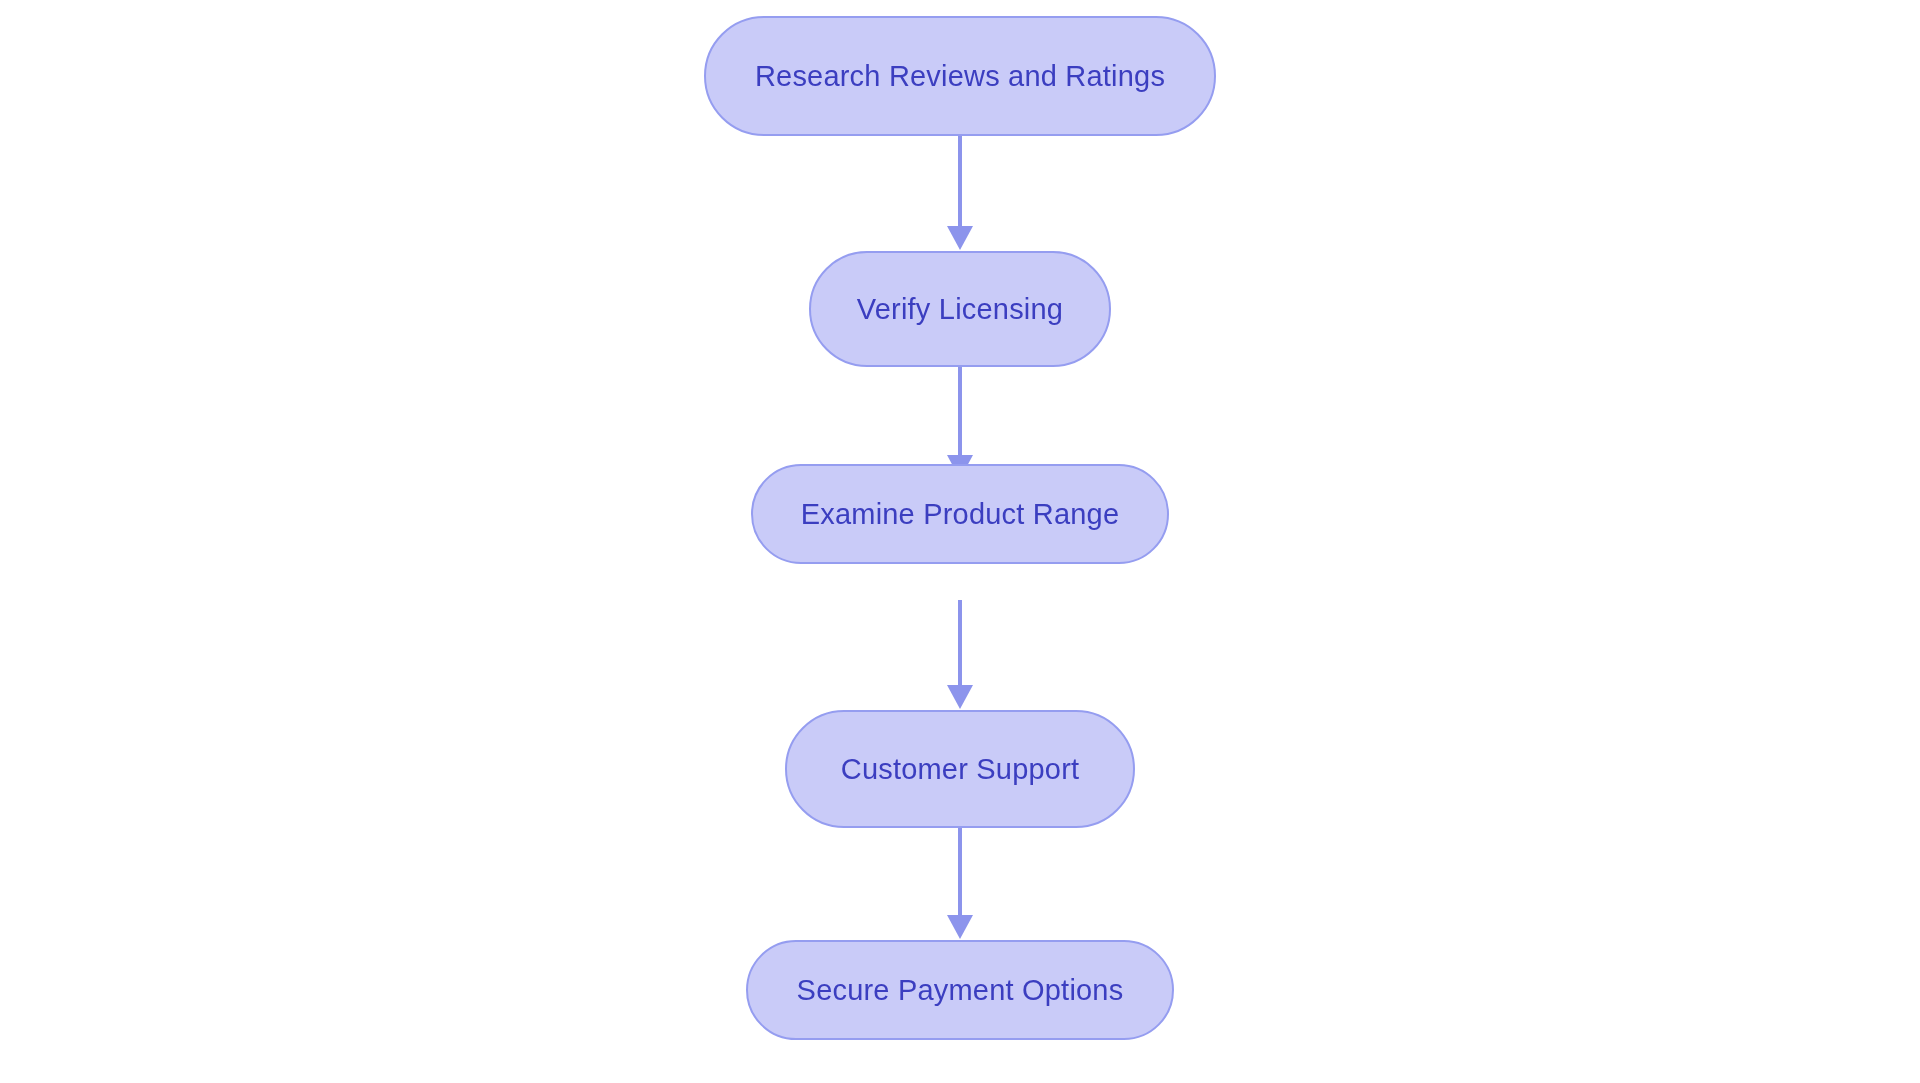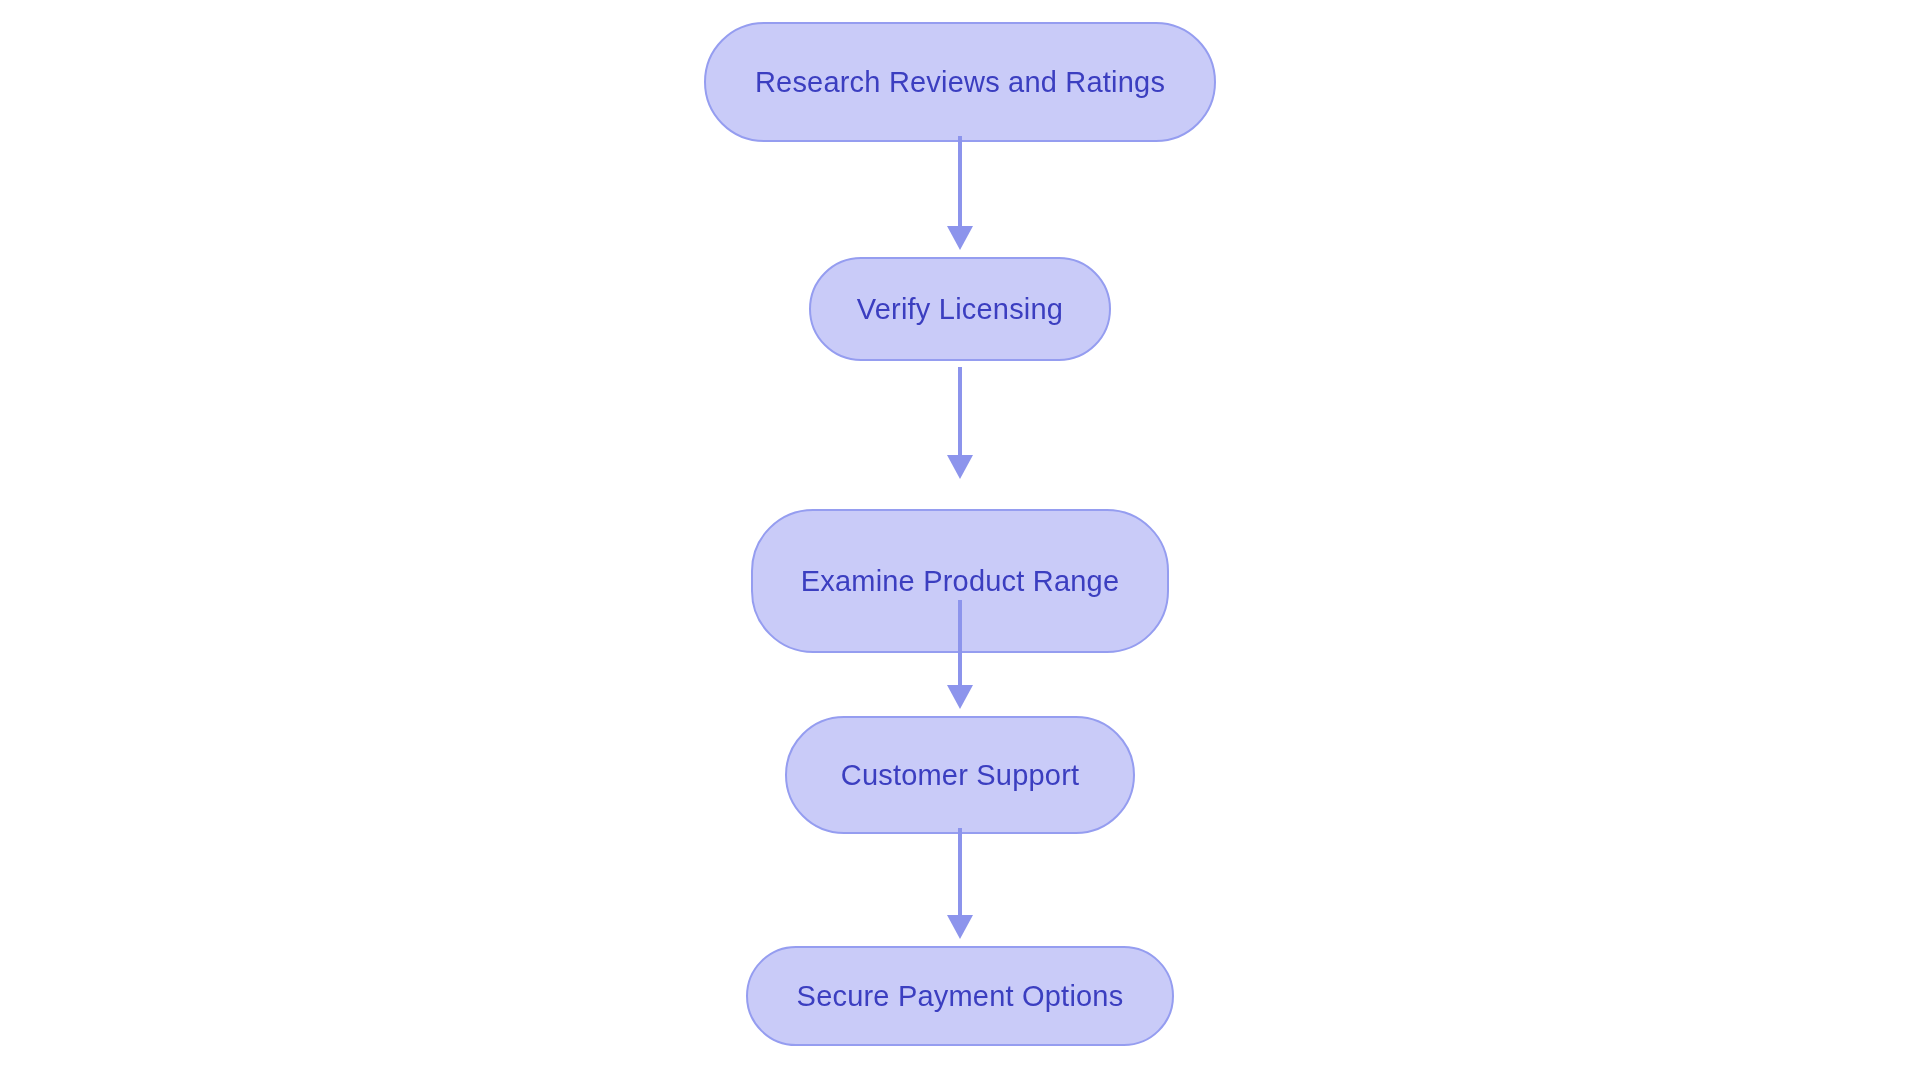--- a/index.html
+++ b/index.html
@@ -32,25 +32,24 @@
     box-sizing: border-box;
     background: var(--node-fill);
     border: 2px solid var(--node-border);
     border-radius: 62px;
     color: var(--text-color);
     font-size: 29px;
     font-weight: 500;
     letter-spacing: 0.2px;
     white-space: nowrap;
     text-align: center;
-    margin-top: 6px;
   }
   .node-1 { top: 16px;  width: 512px; height: 120px; }
-  .node-2 { top: 251px; width: 302px; height: 104px; }
-  .node-3 { top: 503px; width: 418px; height: 144px; }
+  .node-2 { top: 251px; width: 302px; height: 116px; }
+  .node-3 { top: 464px; width: 418px; height: 100px; }
   .node-4 { top: 710px; width: 350px; height: 118px; text-align: right; }
   .node-5 { top: 940px; width: 428px; height: 100px; }
 
   .connector {
     position: absolute;
     left: 50%;
     transform: translateX(-50%);
     display: flex;
     flex-direction: column;
     align-items: center;

